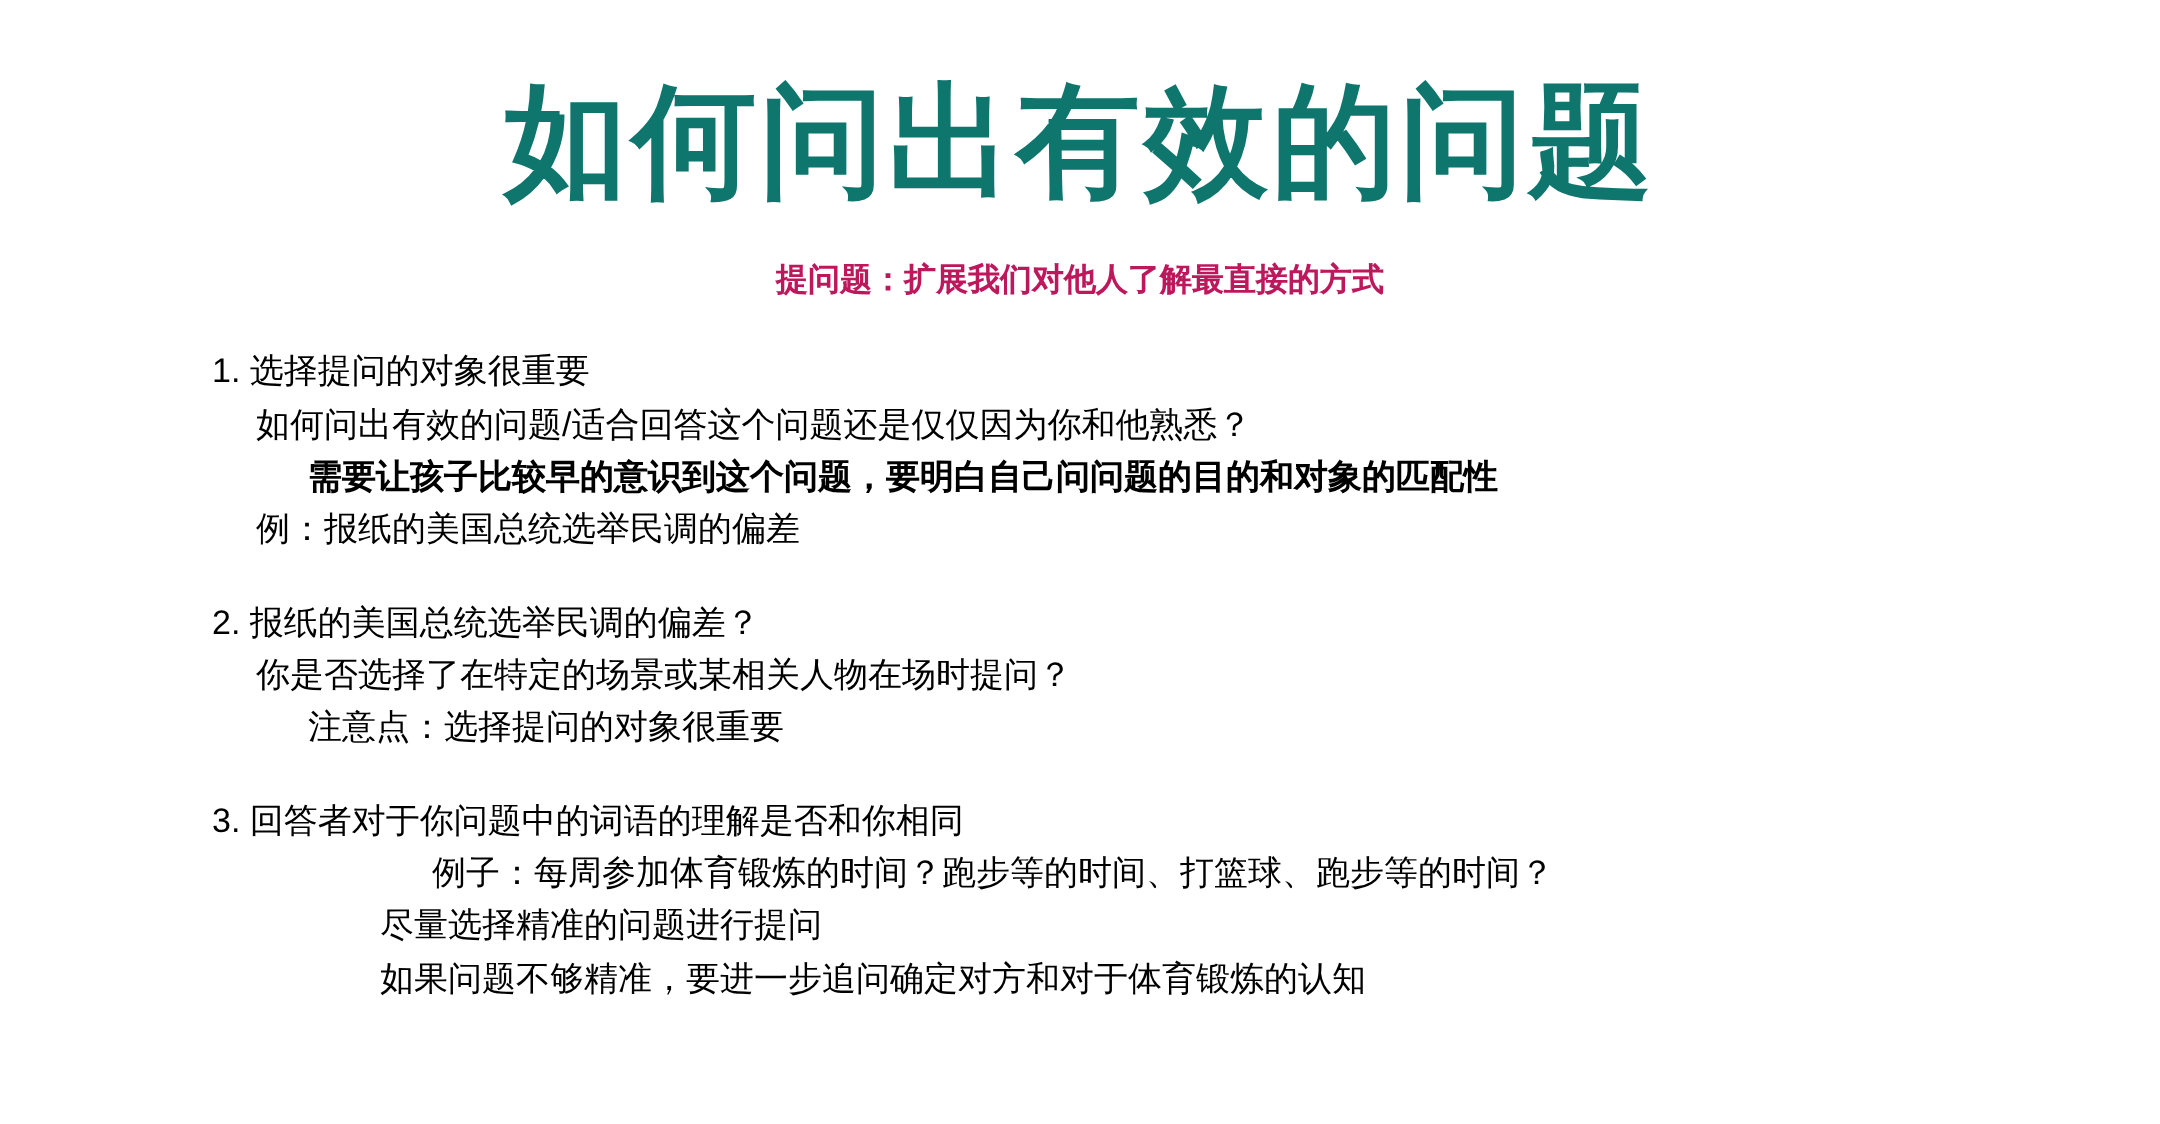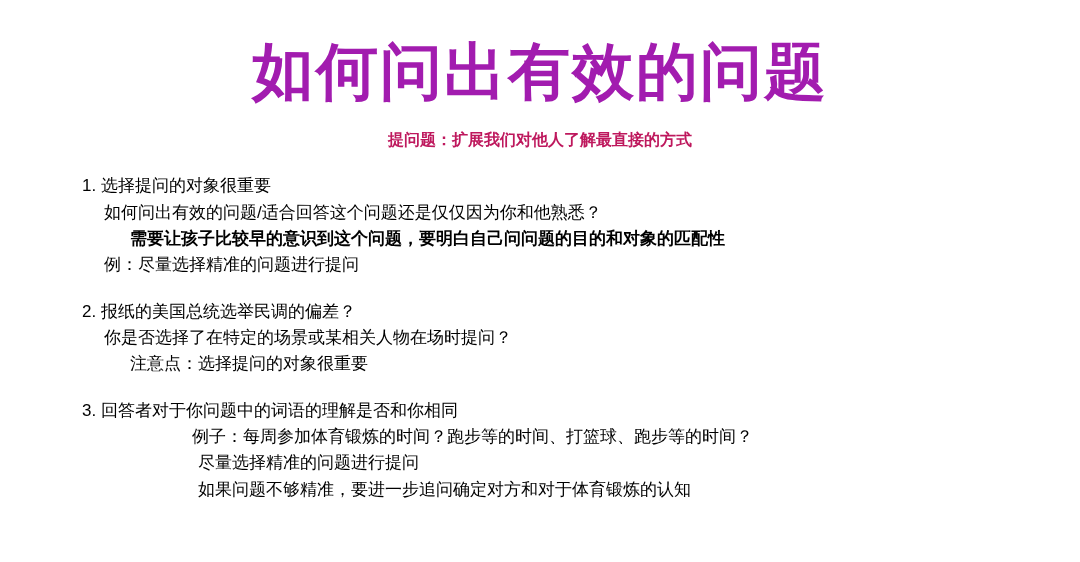--- a/index.html
+++ b/index.html
@@ -33,63 +33,63 @@
   .subtitle {
     text-align: center;
     font-size: 16px;
     font-weight: bold;
     margin-top: 24px;
     margin-bottom: 0;
     color: #be185d;
   }
   .content {
     margin-top: 22px;
-    padding-left: 82px;
+    padding-left: 106px;
     padding-right: 40px;
   }
   .block {
     margin-bottom: 14px;
   }
   .line {
     font-size: 17px;
     line-height: 1.55;
     white-space: nowrap;
   }
   .num {
     font-size: 17px;
     line-height: 1.55;
   }
   .ind0 { margin-left: 0px; }
   .ind2 { margin-left: 22px; }
   .ind3 { margin-left: 62px; }
   .ind4 { margin-left: 48px; }
   .ind5 { margin-left: 110px; }
-  .ind6 { margin-left: 116px; }
+  .ind6 { margin-left: 84px; }
   .bold { font-weight: bold; }
   .gap-small { height: 6px; }
 </style>
 </head>
 <body>
 
 <div class="slide">
 
-  <h1 class="title" style="color: #a21caf;">如何问出有效的问题</h1>
+  <h1 class="title" style="color: #0f766e;">如何问出有效的问题</h1>
 
   <div class="subtitle">提问题：扩展我们对他人了解最直接的方式</div>
 
   <div class="content">
 
     <div class="block">
       <div class="num ind0">
         <span>1.</span>
         <span>选择提问的对象很重要</span>
       </div>
       <div class="line ind2">如何问出有效的问题/适合回答这个问题还是仅仅因为你和他熟悉？</div>
       <div class="line ind4 bold">需要让孩子比较早的意识到这个问题，要明白自己问问题的目的和对象的匹配性</div>
-      <div class="line ind2">例：尽量选择精准的问题进行提问</div>
+      <div class="line ind2">例：报纸的美国总统选举民调的偏差</div>
     </div>
 
     <div class="gap-small"></div>
 
     <div class="block">
       <div class="num ind0">
         <span>2.</span>
         <span>报纸的美国总统选举民调的偏差？</span>
       </div>
       <div class="line ind2">你是否选择了在特定的场景或某相关人物在场时提问？</div>

